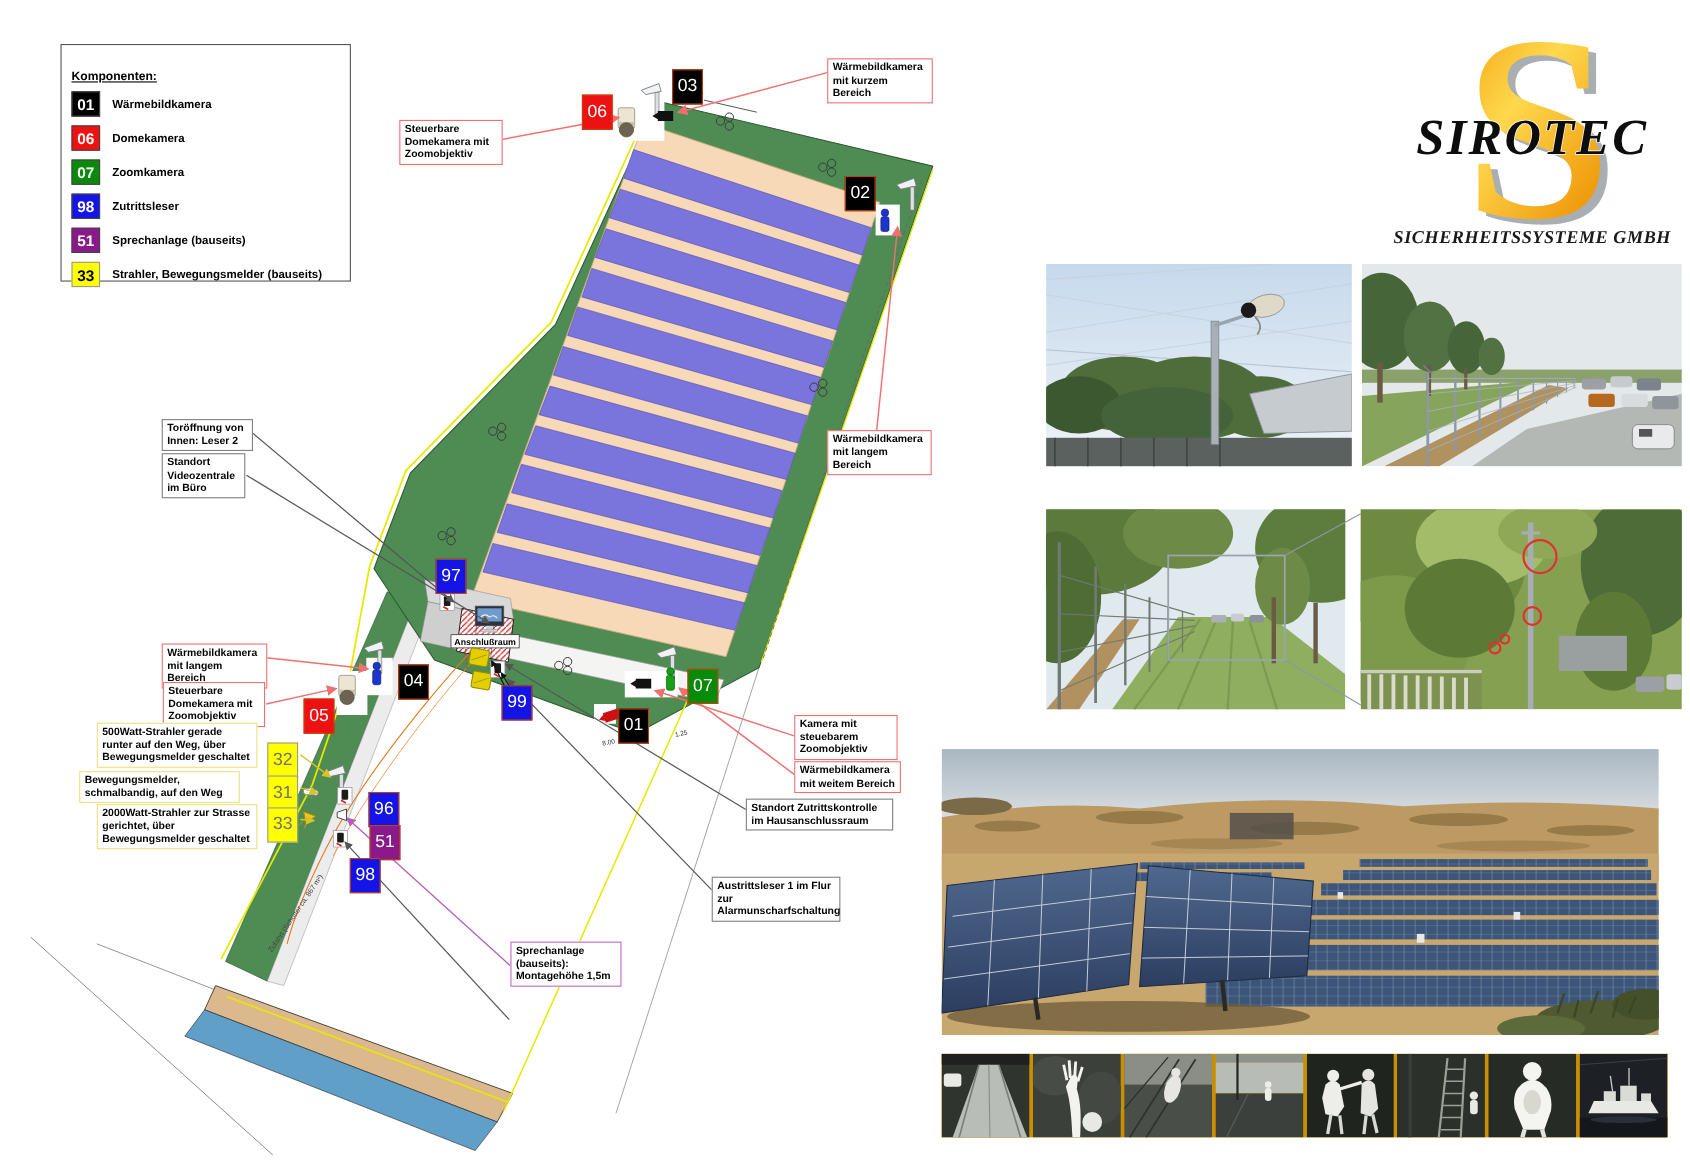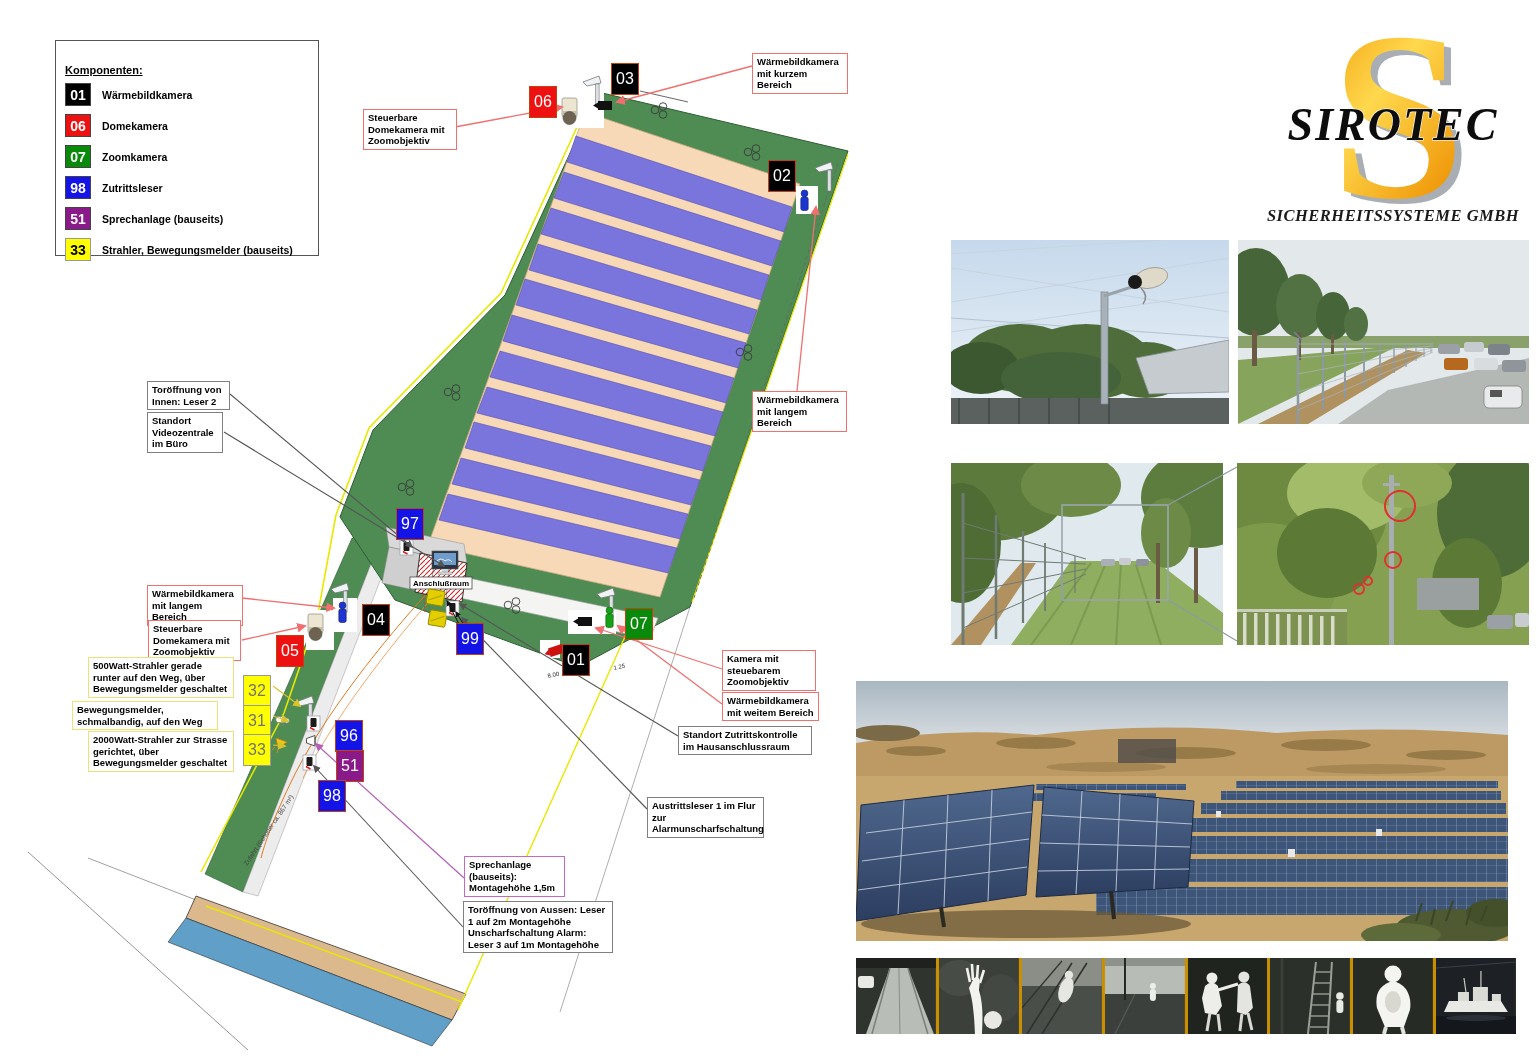--- a/index.html
+++ b/index.html
@@ -292,21 +292,20 @@
   <div class="callout red" style="left:147px;top:585px;width:96px">Wärmebildkamera mit langem Bereich</div>
   <div class="callout red" style="left:148px;top:620px;width:93px">Steuerbare Domekamera mit Zoomobjektiv</div>
   <div class="callout yellow" style="left:88px;top:657px;width:146px">500Watt-Strahler gerade runter auf den Weg, über Bewegungsmelder geschaltet</div>
   <div class="callout yellow" style="left:72px;top:701px;width:146px">Bewegungsmelder, schmalbandig, auf den Weg</div>
   <div class="callout yellow" style="left:88px;top:731px;width:146px">2000Watt-Strahler zur Strasse gerichtet, über Bewegungsmelder geschaltet</div>
   <div class="callout red" style="left:722px;top:650px;width:94px">Kamera mit steuebarem Zoomobjektiv</div>
   <div class="callout red" style="left:722px;top:692px;width:97px">Wärmebildkamera mit weitem Bereich</div>
   <div class="callout gray" style="left:678px;top:726px;width:134px">Standort Zutrittskontrolle im Hausanschlussraum</div>
   <div class="callout gray" style="left:647px;top:797px;width:117px">Austrittsleser 1 im Flur zur Alarmunscharfschaltung</div>
   <div class="callout purple" style="left:464px;top:856px;width:101px">Sprechanlage (bauseits): Montagehöhe 1,5m</div>
-  <div class="callout gray" style="left:463px;top:901px;width:150px">Toröffnung von Aussen: Leser 1 auf 2m Montagehöhe Unscharfschaltung Alarm: Leser 3 auf 1m Montagehöhe</div>
 
   <svg class="abs" style="left:1260px;top:25px" width="260" height="210" viewBox="0 0 260 210">
     <defs>
       <linearGradient id="sg" x1="0" y1="0" x2="0.65" y2="1">
         <stop offset="0" stop-color="#ef9400"></stop>
           <stop offset="0.45" stop-color="#ffd84d"></stop>
           <stop offset="1" stop-color="#ec8f00"></stop>
       </linearGradient>
     </defs>
     <text x="145" y="177" font-family="Liberation Serif, serif" font-weight="bold" font-size="240" text-anchor="middle" fill="#9aa0a6" opacity="0.85">S</text>

